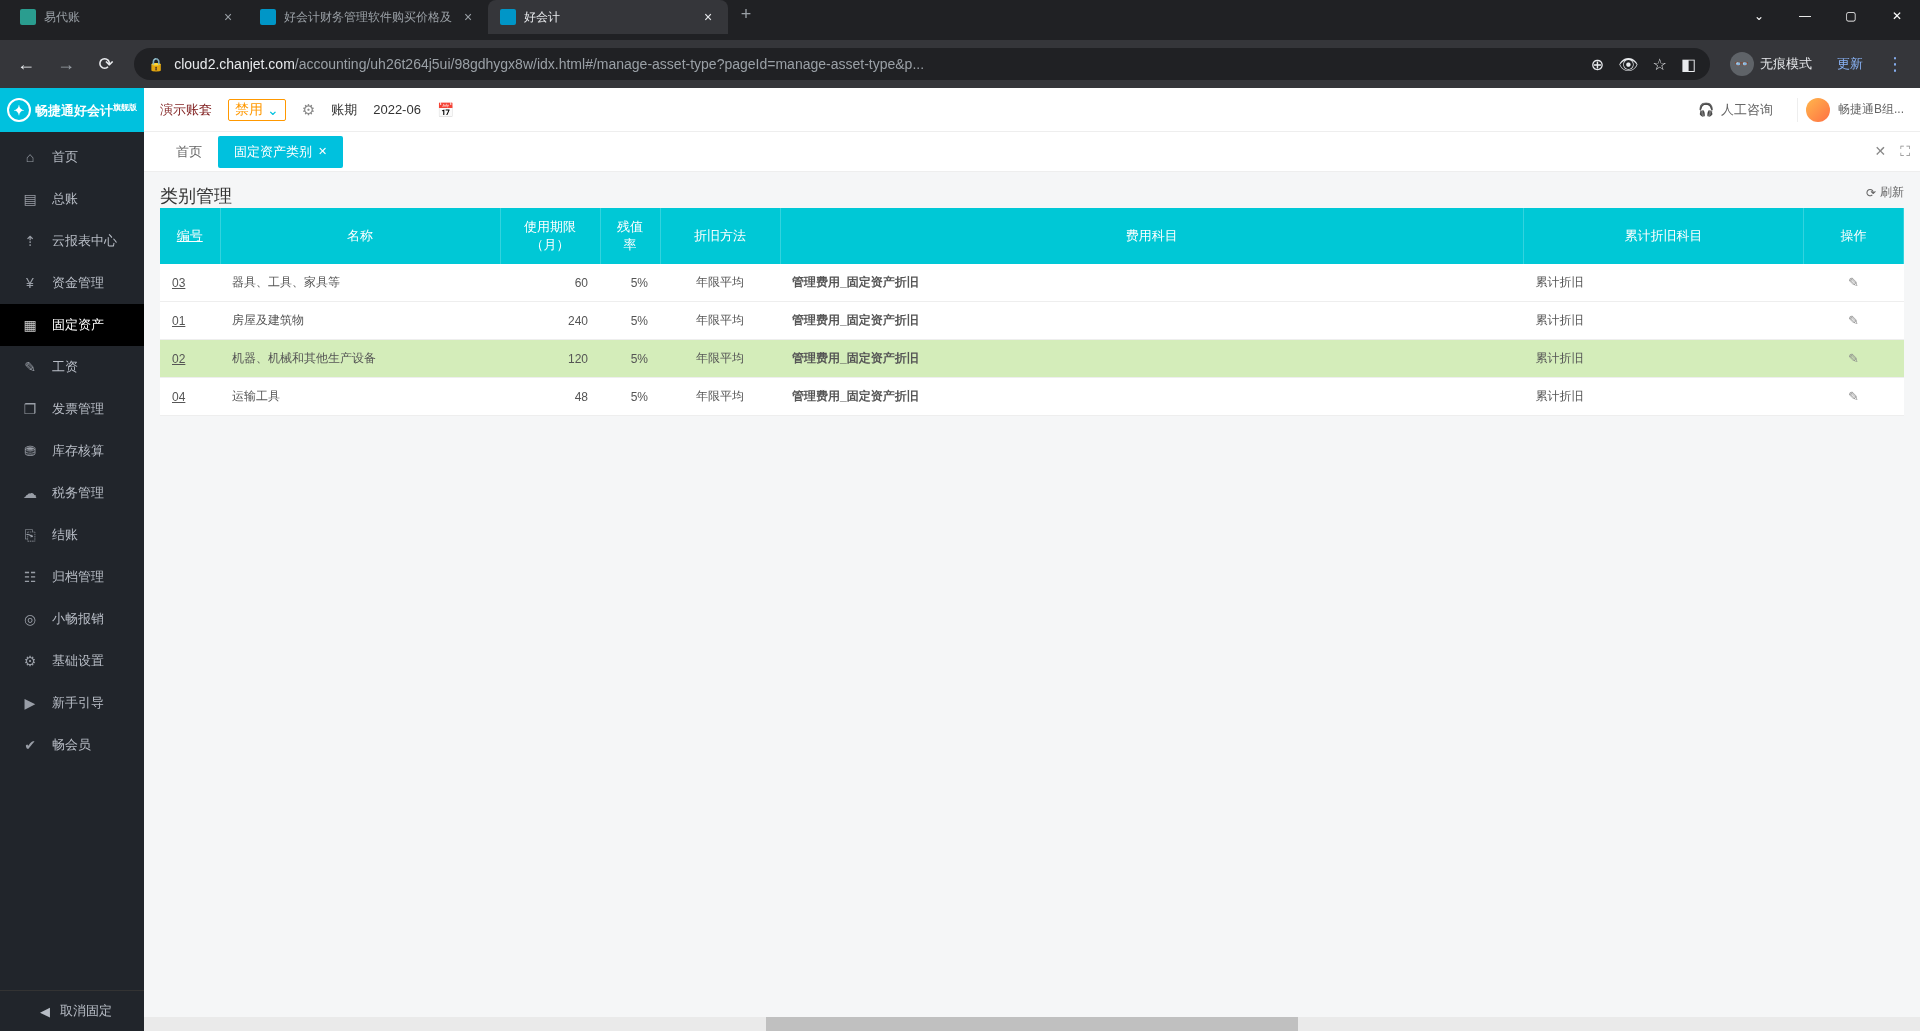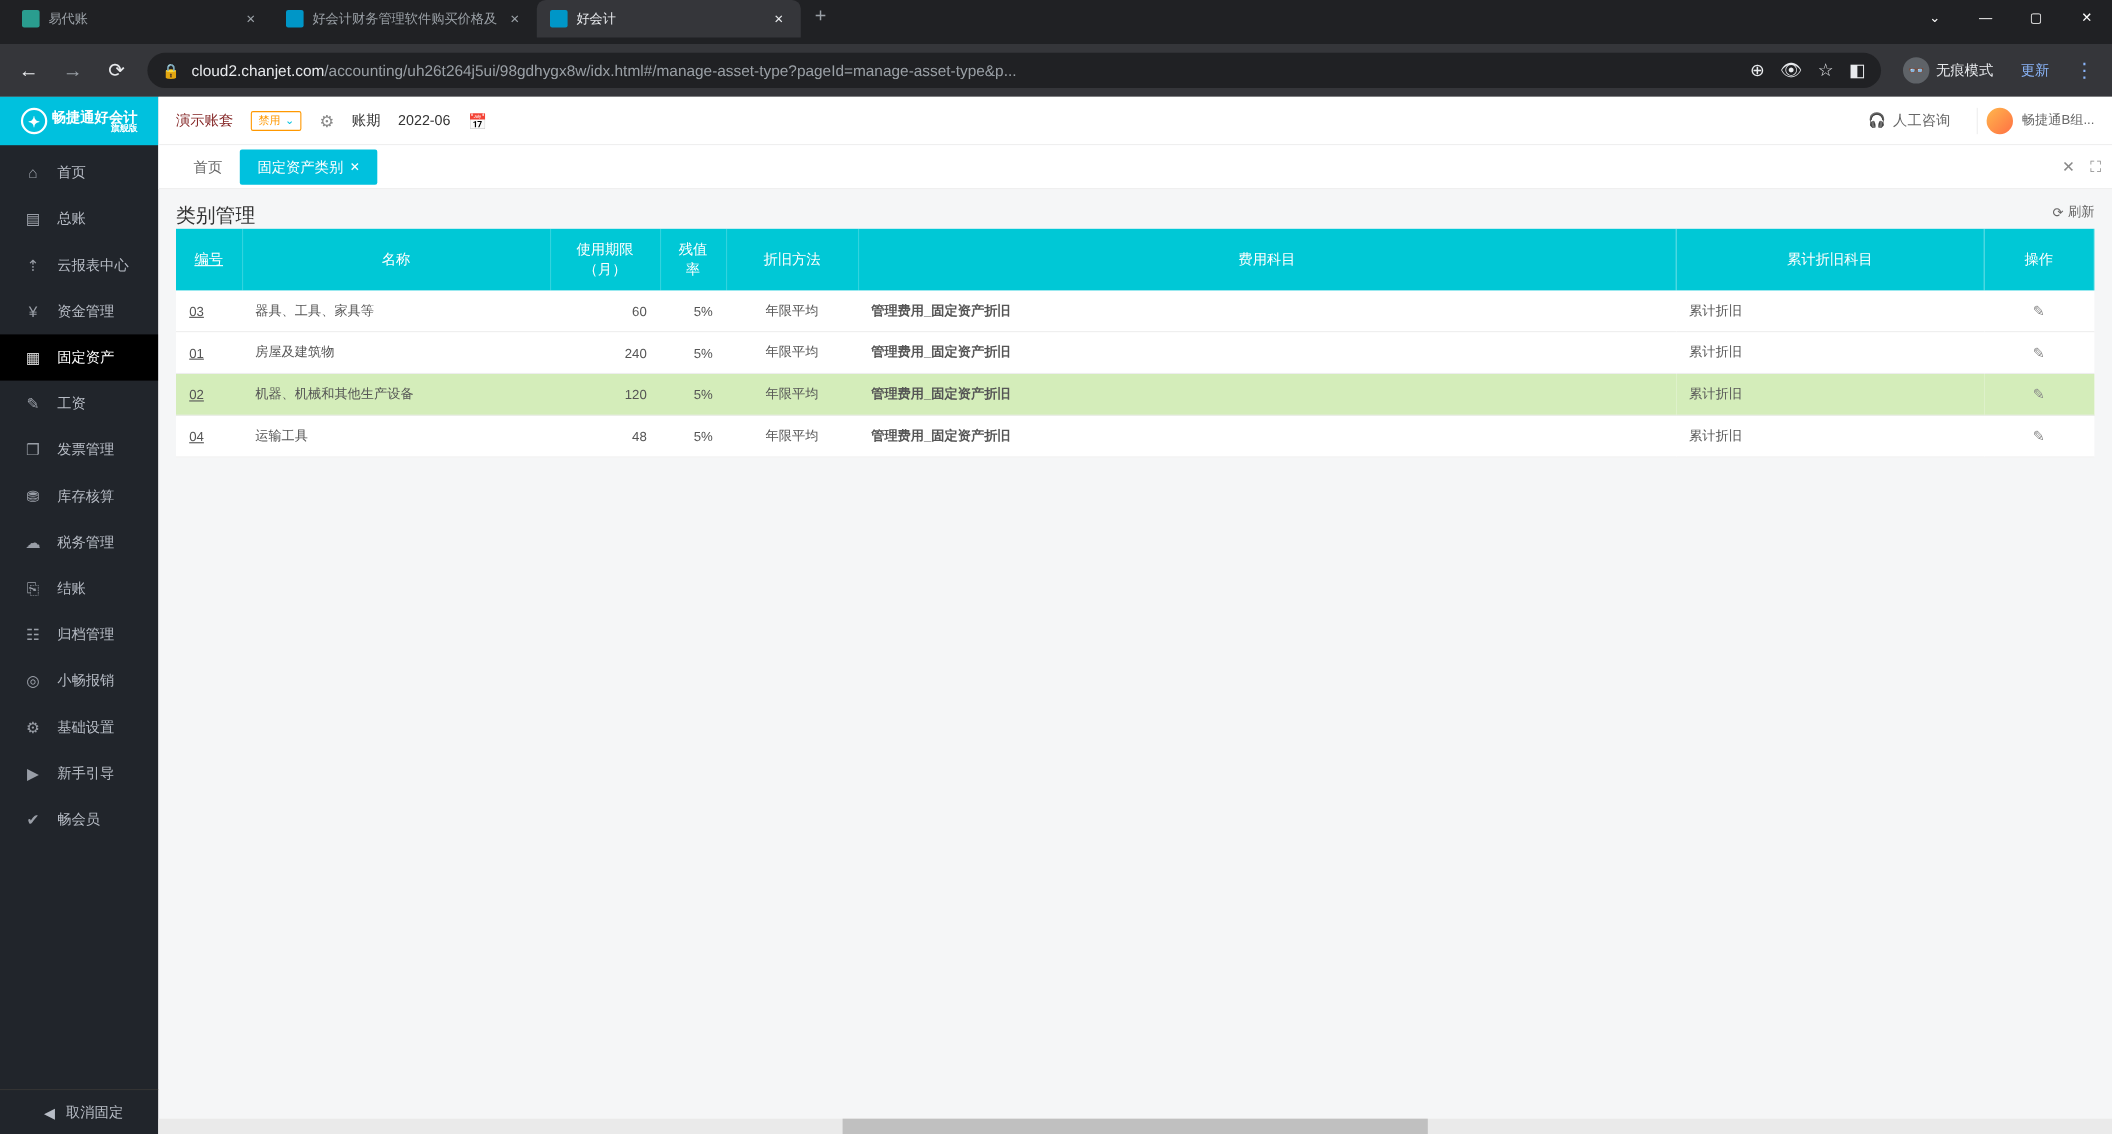--- a/index.html
+++ b/index.html
@@ -31,35 +31,35 @@
     .update-btn { color: #8ab4f8; font-size: 13px; padding:6px 10px; border:1px solid transparent; border-radius:4px; cursor:pointer;}
     .menu-icon { color:#8ab4f8; font-size:18px; padding:0 8px; cursor:pointer;}
     
     
     .app { display: flex; height: calc(100vh - 88px); background: #fff; }
     
     
     .sidebar { width: 144px; background: #21252b; color: #a8adb6; display: flex; flex-direction: column; flex-shrink:0;}
     .logo-area { height: 44px; background: #00c1de; display: flex; align-items: center; justify-content: center; color: #fff; font-size: 14px; font-weight: bold; gap:4px;}
     .logo-icon { width:24px; height:24px; border:2px solid #fff; border-radius:50%; display:flex; align-items:center; justify-content:center; font-size:13px; font-weight:bold;}
-    .logo-text { display:flex; flex-direction:column; line-height:1;align-items:flex-end; }
+    .logo-text { display:flex; line-height:1; }
     .logo-main { font-size:13px; }
     .logo-sub { font-size:8px; }
     .nav-menu { flex: 1; overflow-y: auto; padding-top:4px;}
     .nav-item { height: 42px; display: flex; align-items: center; padding-left: 22px; gap: 14px; font-size: 13px; cursor: pointer; color:#b8bdc6;}
     .nav-item.active { background: #000; color: #fff; }
     .nav-icon { width: 16px; height:16px; display:flex; align-items:center; justify-content:center; font-size:14px; opacity:0.8;}
     .sidebar-footer { border-top:1px solid #333; }
     .pin-item { height:40px; display:flex; align-items:center; padding-left:40px; gap:10px; font-size:13px; color:#b8bdc6; cursor:pointer;}
     
     
     .main { flex: 1; display: flex; flex-direction: column; background: #f5f6f7; overflow:hidden;}
     .top-bar { height: 44px; background: #fff; border-bottom: 1px solid #eee; display: flex; align-items: center; padding: 0 16px; gap: 16px; }
     .account-name { font-size: 13px; color: #7f1d1d; }
-    .trial-badge { border:1px solid #ff9800; color:#ff9800; font-size:10px; padding:1px 6px; border-radius:2px; display:flex; align-items:center; gap:4px;}
+    .trial-badge { border:1px solid #ff9800; color:#ff9800; font-size:14px; padding:1px 6px; border-radius:2px; display:flex; align-items:center; gap:4px;}
     .trial-arrow { color:#00c1de; }
     .gear { color:#888; font-size:15px; cursor:pointer;}
     .period-label { font-size:13px; color:#333; }
     .period-val { font-size:13px; color:#333; }
     .cal-icon { color:#00c1de; font-size:14px;}
     .top-spacer { flex:1; }
     .help-link { display:flex; align-items:center; gap:6px; font-size:13px; color:#666; cursor:pointer;}
     .user-area { display:flex; align-items:center; gap:8px; font-size:12px; color:#666; border-left:1px solid #eee; padding-left:8px; margin-left:8px;}
     .avatar { width:24px; height:24px; border-radius:50%; background:linear-gradient(135deg,#ffb74d,#ff7043);}
     

